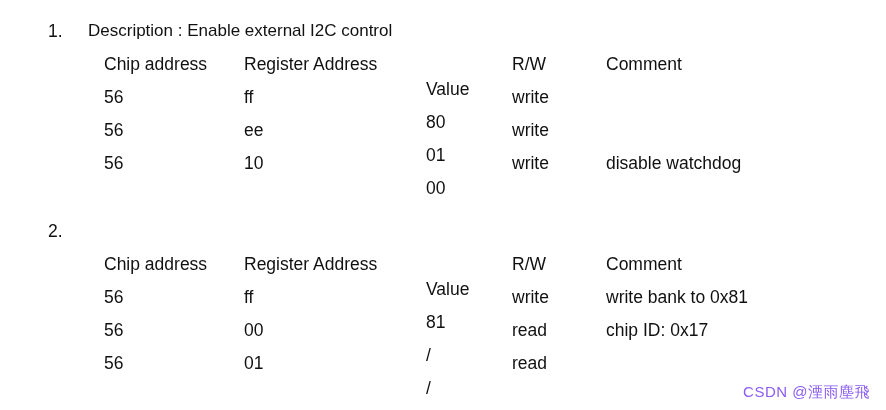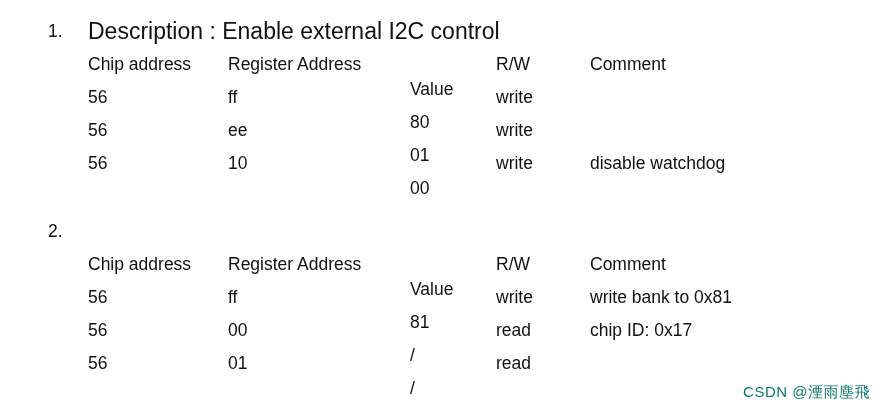--- a/index.html
+++ b/index.html
@@ -41,29 +41,30 @@
     top: 0;
     width: 30px;
     font-size: 17.5px;
     line-height: 26px;
     color: #111111;
   }
   .section-title {
     position: absolute;
     left: 88px;
     top: 0;
-    font-size: 23px;
+    font-size: 17px;
     line-height: 26px;
     white-space: pre;
     color: #111111;
   }
 
   
   .spec-table {
     position: relative;
+    padding-left: 16px;
   }
   .trow {
     position: relative;
     height: 33px;
   }
   .cell {
     position: absolute;
     top: 0;
     font-size: 17.5px;
     line-height: 26px;
@@ -78,21 +79,21 @@
 
   .hrow .cell { color: #111111; }
 
   
   .watermark {
     position: absolute;
     right: 16px;
     bottom: 8px;
     font-size: 15px;
     line-height: 20px;
-    color: #0f766e;
+    color: #8b5cf6;
     white-space: pre;
     letter-spacing: 0.5px;
     user-select: none;
   }
 </style>
 </head>
 <body>
 
 <div class="page">
 

